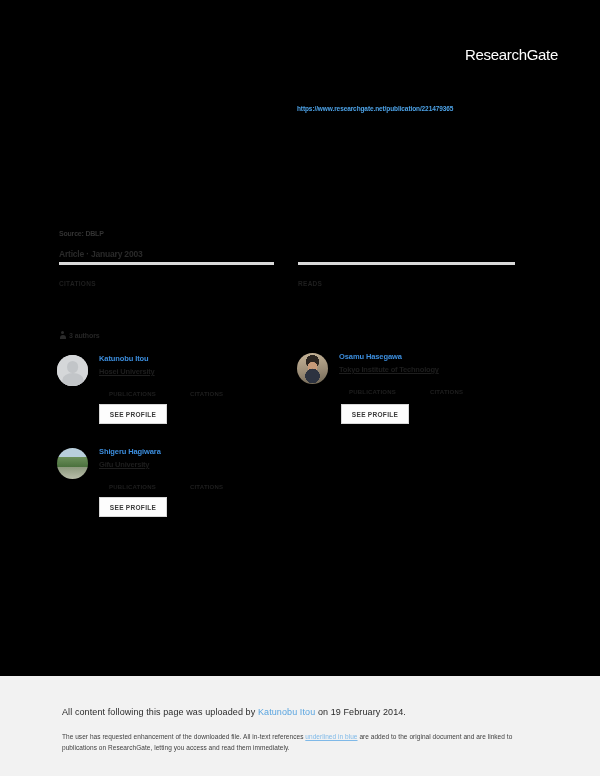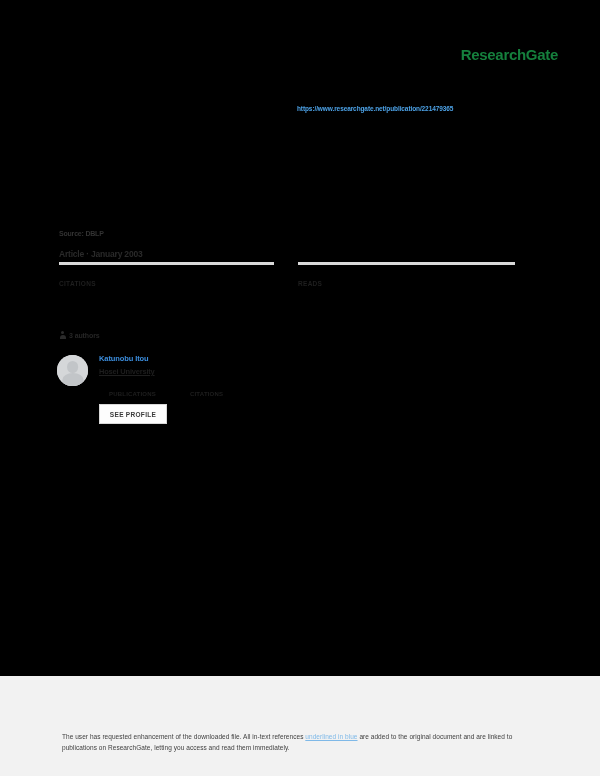--- a/index.html
+++ b/index.html
@@ -17,23 +17,23 @@
 
   
   .main-area {
     position:absolute; left:0; top:0;
     width:600px; height:676px;
     background:#000000;
   }
 
   .rg-logo {
     position:absolute; right:42px; top:46px;
-    font-size:15px; font-weight:bold;
+    font-size:15px; font-weight:normal;
     letter-spacing:-0.3px;
-    color:#15803d;
+    color:#ffffff;
     white-space:nowrap;
   }
 
   .pub-url {
     position:absolute; left:297px; top:105px;
     font-size:6.5px; font-weight:bold;
     color:#4da3e8;
     letter-spacing:-0.1px;
     white-space:nowrap;
     text-decoration:none;
@@ -237,23 +237,62 @@
           <div class="as-label">PUBLICATIONS</div>
         </div>
         <div class="as-col">
           <div class="as-num"></div>
           <div class="as-label">CITATIONS</div>
         </div>
       </div>
       <div class="see-profile">SEE PROFILE</div>
     </div>
 
-
+    <div class="author a2">
+      <div class="avatar">
+        <div class="av-portrait"></div>
+      </div>
+      <a class="author-name" href="#">Osamu Hasegawa</a>
+      <div class="author-affil">Tokyo Institute of Technology</div>
+      <div class="author-stats">
+        <div class="as-col">
+          <div class="as-num"></div>
+          <div class="as-label">PUBLICATIONS</div>
+        </div>
+        <div class="as-col">
+          <div class="as-num"></div>
+          <div class="as-label">CITATIONS</div>
+        </div>
+      </div>
+      <div class="see-profile">SEE PROFILE</div>
+    </div>
+
+    <div class="author a3">
+      <div class="avatar">
+        <div class="av-landscape"></div>
+      </div>
+      <a class="author-name" href="#">Shigeru Hagiwara</a>
+      <div class="author-affil">Gifu University</div>
+      <div class="author-stats">
+        <div class="as-col">
+          <div class="as-num"></div>
+          <div class="as-label">PUBLICATIONS</div>
+        </div>
+        <div class="as-col">
+          <div class="as-num"></div>
+          <div class="as-label">CITATIONS</div>
+        </div>
+      </div>
+      <div class="see-profile">SEE PROFILE</div>
+    </div>
 
   </div>
 
   <div class="footer">
+    <div class="footer-main">
+      <span>All content following this page was uploaded by </span><a class="flink" href="#">Katunobu Itou</a><span> on 19 February 2014.</span>
+    </div>
     <div class="footer-note">
       <span>The user has requested enhancement of the downloaded file. All in-text references </span><a class="nlink" href="#">underlined in blue</a><span> are added to the original document and are linked to publications on ResearchGate, letting you access and read them immediately.</span>
     </div>
   </div>
 
 </div>
 
 </body></html>

